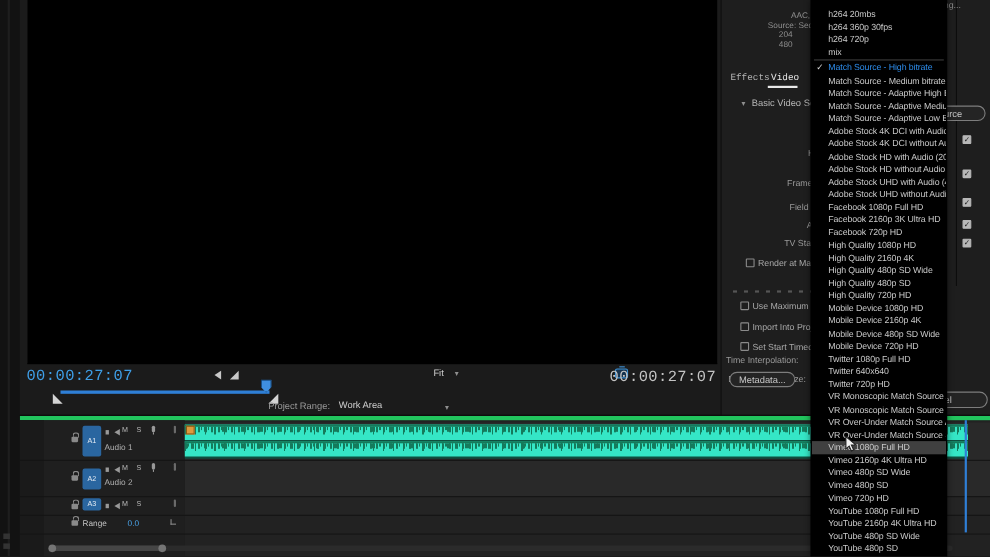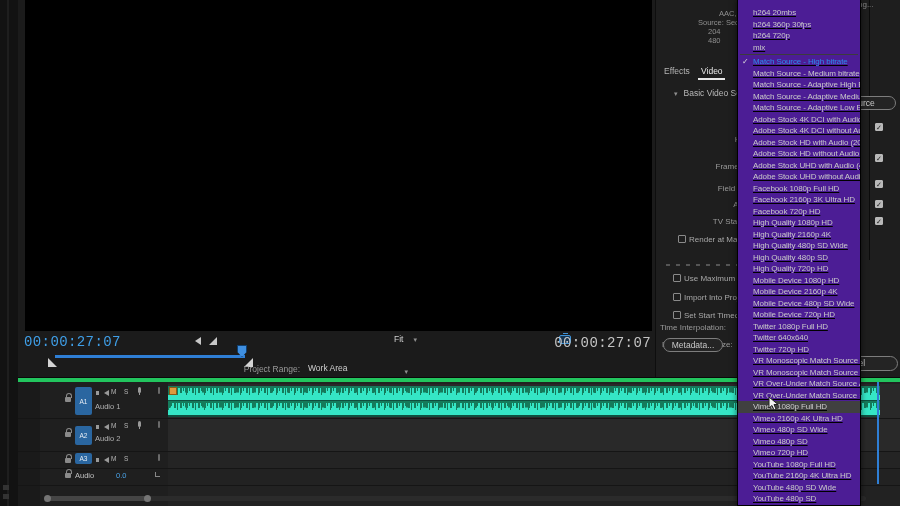--- a/index.html
+++ b/index.html
@@ -36,43 +36,43 @@
   #out-handle { position:absolute; left:226px; top:358px; width:0; height:0;
     border-bottom:9px solid #d4d4d4; border-left:9px solid transparent; }
   #source-range-label { position:absolute; left:150px; top:364px; width:132px; text-align:right; color:#999; font-size:8.5px; }
   #source-range-select { position:absolute; left:288px; top:361px; width:102px; height:15px; color:#cfcfcf; font-size:8.5px; line-height:15px; padding-left:2px; }
   #source-range-select .chev { float:right; margin-top:3px; }
 
   
   #settings-panel { left:655px; top:0; width:245px; height:378px; background:#1e1e1e; border-left:1px solid #0e0e0e; z-index:10; }
   #settings-panel .vdiv { position:absolute; left:213px; top:0; width:1px; height:260px; background:#0c0c0c; }
   .frag { position:absolute; color:#8f8f8f; font-size:7.5px; white-space:nowrap; }
-  .tab { position:absolute; top:66px; color:#b5b5b5; font-size:8.5px; }
+  .tab { position:absolute; top:66px; color:#b5b5b5; font-size:8.5px;font-family:Liberation Mono, monospace; }
   #tab-underline { position:absolute; left:42px; top:78px; width:27px; height:2px; background:#e8e8e8; }
   #section-header { position:absolute; left:18px; top:88px; color:#b8b8b8; font-size:8.5px; white-space:nowrap; }
   .field-label { position:absolute; left:0; width:104px; text-align:right; color:#9a9a9a; font-size:8px; white-space:nowrap; }
   .cbx { position:absolute; width:8px; height:8px; border:1px solid #8a8a8a; border-radius:1px; background:#1e1e1e; }
   .cbx.checked { background:#b8b8b8; border-color:#b8b8b8; }
   .cbx.checked:before { content:"\2713"; display:block; color:#1d1d1d; font-size:7px; line-height:8px; text-align:center; }
   .opt-label { position:absolute; color:#a8a8a8; font-size:8px; white-space:nowrap; }
   #grip { position:absolute; left:10px; top:264px; width:72px; height:2px;
     background:repeating-linear-gradient(90deg,#555 0 4px,transparent 4px 10px); }
   .pill { position:absolute; height:14px; border:1px solid #7d7d7d; border-radius:8px; background:#242424;
     color:#c8c8c8; font-size:8.5px; line-height:12px; text-align:center; }
   #metadata-button { left:7px; top:338px; width:60px; }
   #match-source-button { left:145px; top:96px; width:95px; }
   #cancel-button { left:150px; top:356px; width:92px; height:15px; line-height:13px; }
   .exp-cbx { left:219px; }
   #top-fragment { position:absolute; left:202px; top:0px; color:#8a8a8a; font-size:8px; }
   #dialog-bottom-line { left:0; top:377px; width:900px; height:1px; background:#0a0a0a; z-index:11; }
 
   
-  #preset-menu { left:737px; top:0; width:124px; height:506px; background:#4c1d95;
+  #preset-menu { left:737px; top:0; width:124px; height:506px; background:#000000;
     border:1px solid #000; border-top:none; box-shadow:0 0 6px rgba(0,0,0,.6);
-    z-index:50; padding-top:7px; overflow:hidden;text-decoration:underline; }
+    z-index:50; padding-top:7px; overflow:hidden; }
   .menu-item { position:relative; height:11.5px; line-height:11.5px; padding-left:15px;
     color:#c9c9c9; font-size:8px; letter-spacing:-0.1px; white-space:nowrap; }
   .menu-item.accent .mi-label { color:#2d8ceb; }
   .menu-item.hover { background:#404040; }
   .mi-check { position:absolute; left:4px; top:0; visibility:hidden; color:#ddd; }
   .mi-check:before { content:"\2713"; font-size:8px; }
   .menu-item.checked .mi-check { visibility:visible; }
   #menu-sep { height:1px; background:#3c3c3c; margin:1px 2px; }
 
   
@@ -225,21 +225,21 @@
       <span class="track-name" style="left:77px; top:52px;">Audio 2</span>
 
       <div class="lock-icon" style="left:47px; top:76px;"></div>
       <div class="track-badge" style="left:57px; top:71px; height:11px;">A3</div>
       <div class="spk-icon" style="left:86px; top:75px;"></div>
       <span class="ms" style="left:93px; top:73px;">M</span>
       <span class="ms" style="left:106px; top:73px;">S</span>
       <div class="meter-icon" style="left:140px; top:72px;"></div>
 
       <div class="lock-icon" style="left:47px; top:91px;"></div>
-      <span class="track-name" style="left:57px; top:89px; color:#c0c0c0;">Audio</span>
+      <span class="track-name" style="left:57px; top:89px; color:#c0c0c0;">Range</span>
       <span id="master-level" style="left:98px; top:89px;">0.0</span>
       <div id="master-bend-icon" style="left:137px; top:90px;"></div>
     </div>
 
     <div class="tl-sep" style="top:36px;"></div>
     <div class="tl-sep" style="top:69px;"></div>
     <div class="tl-sep" style="top:86px;"></div>
     <div class="tl-sep" style="top:103px;"></div>
 
     <div id="audio-clip">

